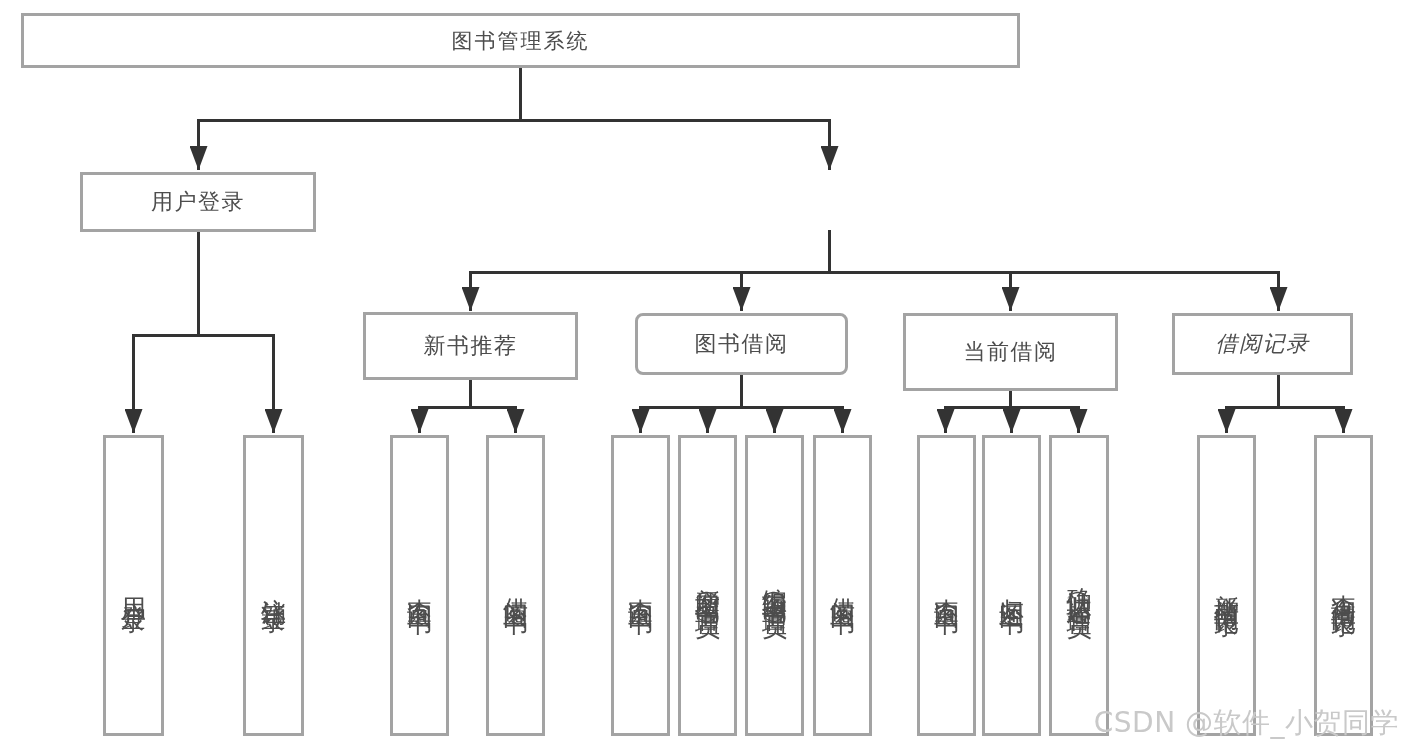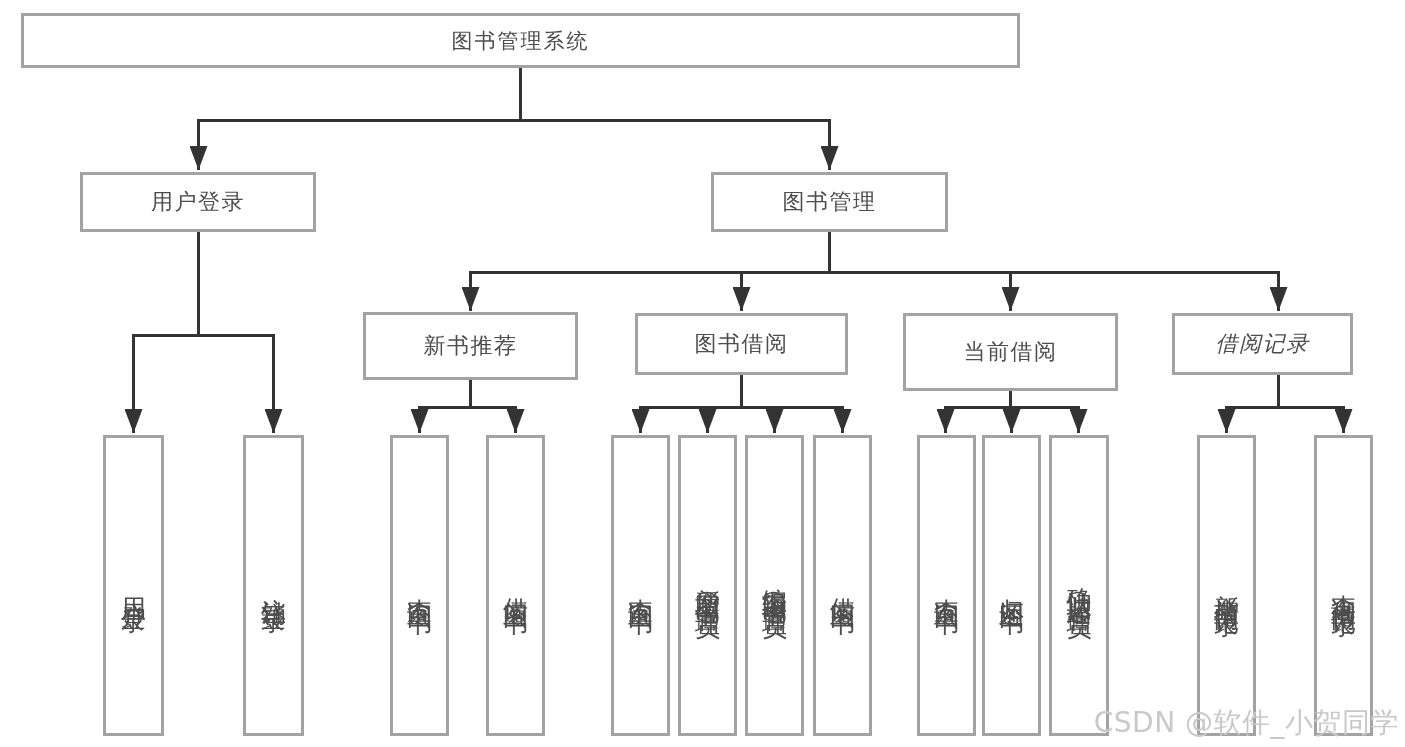--- a/index.html
+++ b/index.html
@@ -76,24 +76,23 @@
       <path d="M1011.5 407.5 L1011.5 433" marker-end="url(#arw)"></path>
 
       <path d="M1278.5 373 L1278.5 407.5"></path>
       <path d="M1226.5 433 L1226.5 407.5 L1343.5 407.5 L1343.5 433" marker-start="url(#arw)" marker-end="url(#arw)"></path>
     </g>
   </svg>
 
   <div class="node root-node" style="left:21px;top:13px;width:999px;height:55px;">图书管理系统</div>
 
   <div class="node h-node" style="left:80px;top:172px;width:236px;height:60px;">用户登录</div>
-  <div class="node h-node" style="left:711px;top:172px;width:237px;height:60px;">图书管理</div>
 
   <div class="node h-node" style="left:363px;top:312px;width:215px;height:68px;">新书推荐</div>
-  <div class="node h-node" style="left:635px;top:313px;width:213px;height:62px;">图书借阅</div>
+  <div class="node h-node" style="left:635px;top:313px;width:213px;height:62px;border-radius:8px;">图书借阅</div>
   <div class="node h-node" style="left:903px;top:313px;width:215px;height:78px;">当前借阅</div>
   <div class="node h-node" style="left:1172px;top:313px;width:181px;height:62px;font-style:italic;">借阅记录</div>
 
   <div class="node v-node" style="left:103px;top:435px;width:61px;height:301px;">
     <span class="vtext">用户登录</span>
   </div>
   <div class="node v-node" style="left:243px;top:435px;width:61px;height:301px;">
     <span class="vtext">注销登录</span>
   </div>
 

